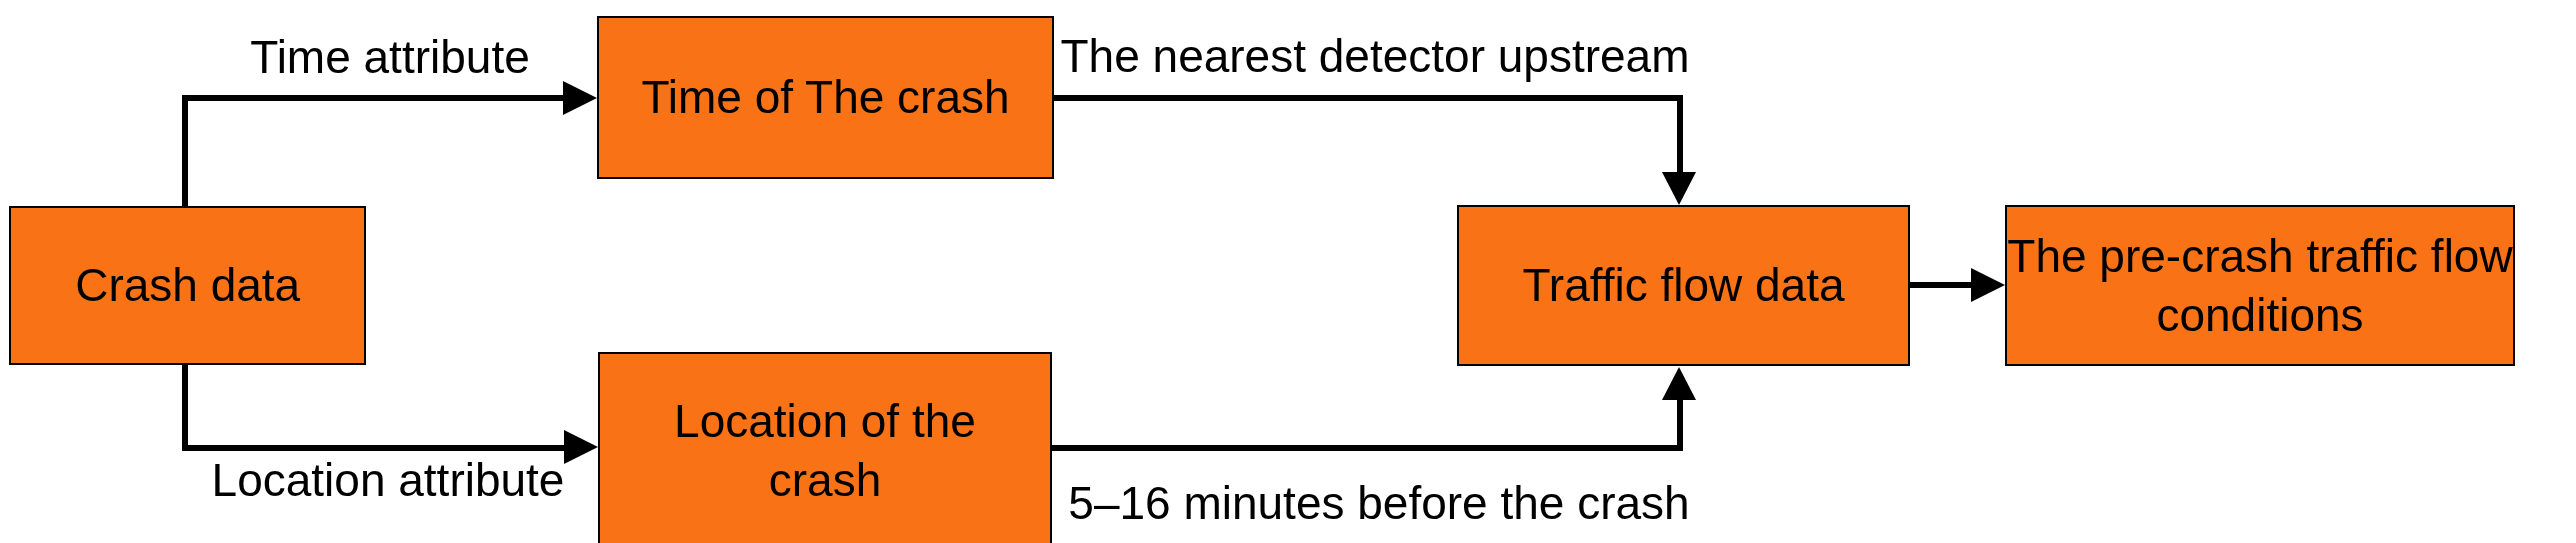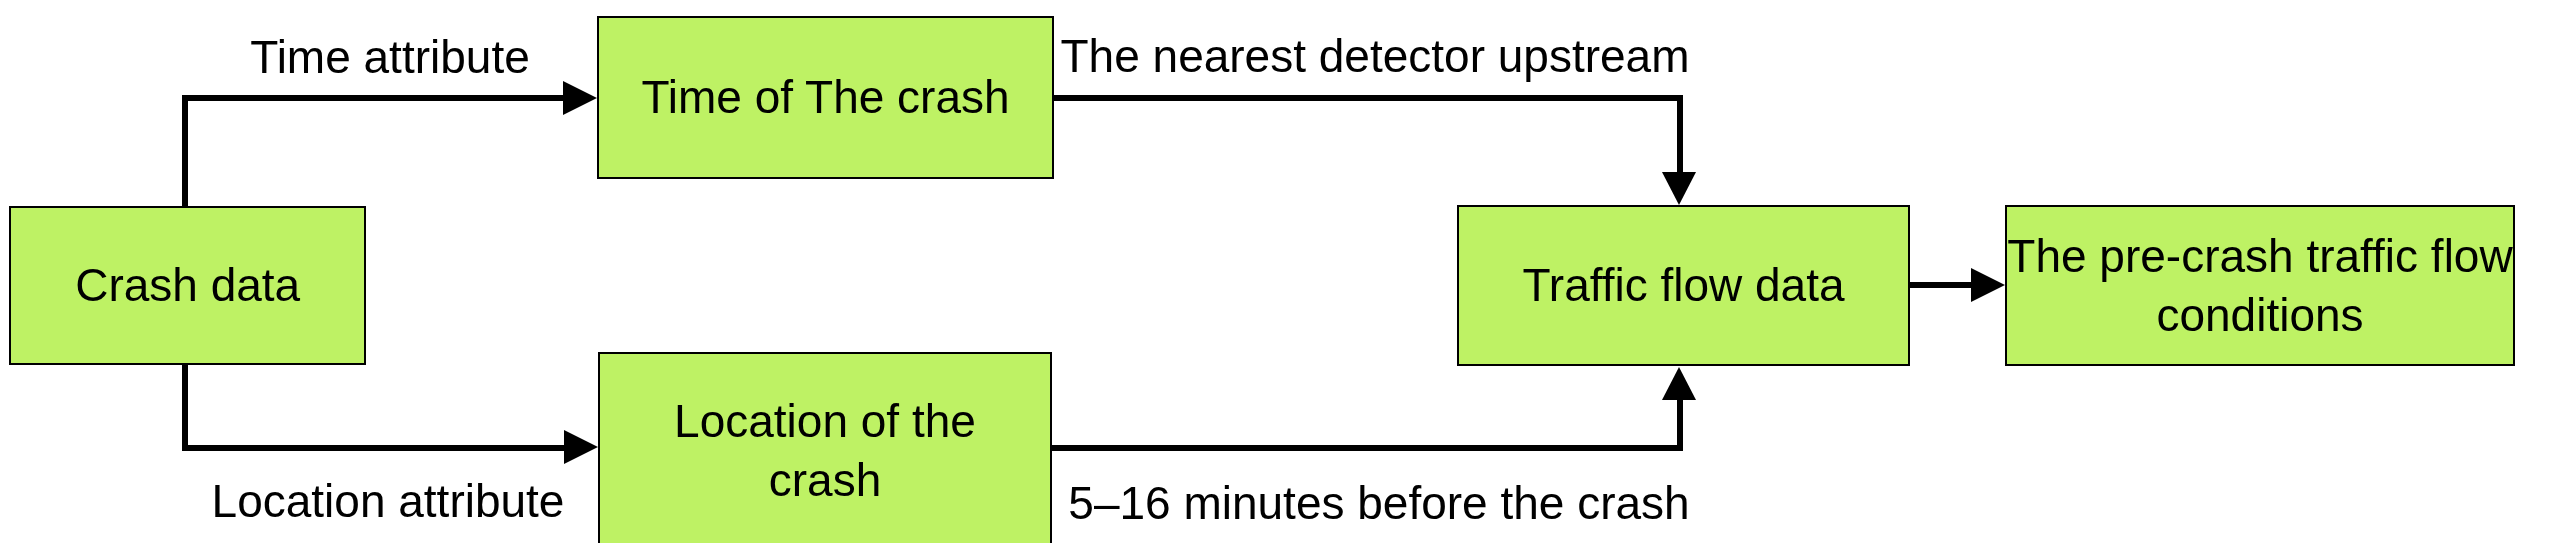--- a/index.html
+++ b/index.html
@@ -14,21 +14,21 @@
     height: 543px;
     background: #ffffff;
     color: #000000;
     font-family: Liberation Sans, sans-serif;
     overflow: hidden;
   }
   .box {
     position: absolute;
     box-sizing: border-box;
     border: 2.6px solid #000000;
-    background: #bef264;
+    background: #f97316;
     display: flex;
     align-items: center;
     justify-content: center;
     text-align: center;
     font-size: 46px;
     line-height: 59px;
     white-space: pre-line;
   }
   .edge-label {
     position: absolute;
@@ -69,21 +69,21 @@
 <div class="canvas">
 
   <div class="vline" style="left:182px; top:95px; width:5.9px; height:111px;"></div>
   <div class="hline" style="left:182px; top:95px; width:381px; height:5.9px;"></div>
   <div class="arrow-right" style="left:563px; top:81px;"></div>
   <div class="edge-label" style="left:390px; top:57px;">Time attribute</div>
 
   <div class="vline" style="left:182px; top:365px; width:5.9px; height:86px;"></div>
   <div class="hline" style="left:182px; top:445px; width:382px; height:5.9px;"></div>
   <div class="arrow-right" style="left:564px; top:430px;"></div>
-  <div class="edge-label" style="left:388px; top:501px;">Location attribute</div>
+  <div class="edge-label" style="left:388px; top:480px;">Location attribute</div>
 
   <div class="hline" style="left:1054px; top:95px; width:629px; height:5.9px;"></div>
   <div class="vline" style="left:1677px; top:95px; width:5.9px; height:79px;"></div>
   <div class="arrow-down" style="left:1662px; top:172px;"></div>
   <div class="edge-label" style="left:1375px; top:56px;">The nearest detector upstream</div>
 
   <div class="hline" style="left:1052px; top:445px; width:631px; height:5.9px;"></div>
   <div class="vline" style="left:1677px; top:399px; width:5.9px; height:52px;"></div>
   <div class="arrow-up" style="left:1662px; top:367px;"></div>
   <div class="edge-label" style="left:1379px; top:503px;">5–16 minutes before the crash</div>

